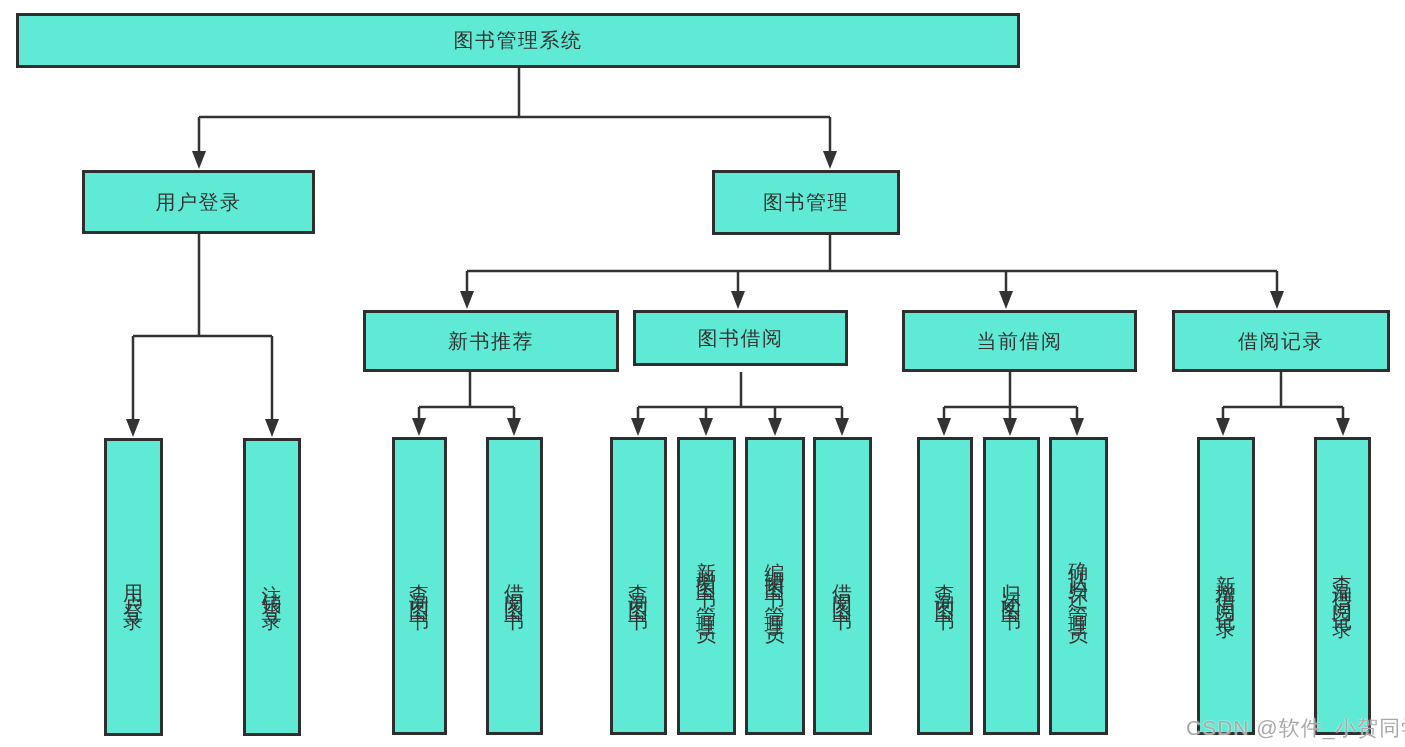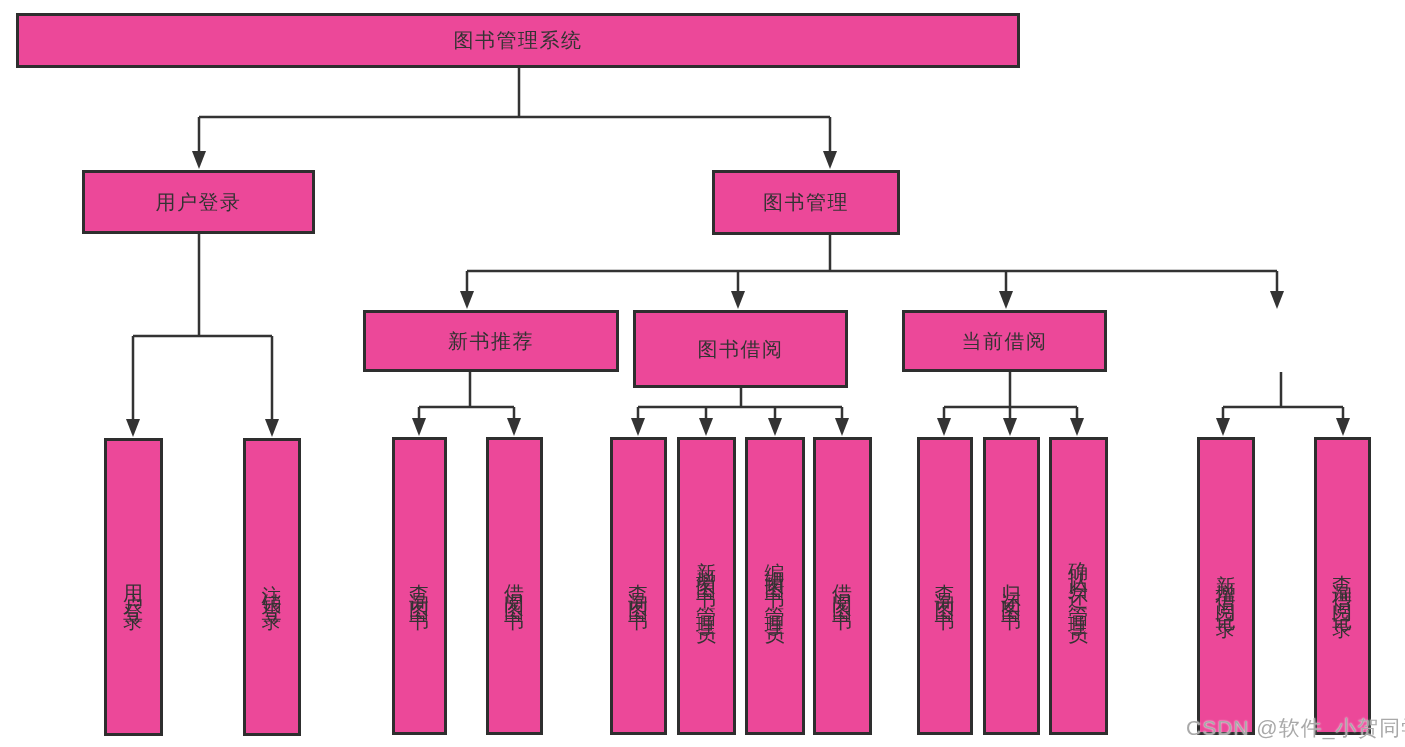--- a/index.html
+++ b/index.html
@@ -7,21 +7,21 @@
     position:relative;
     width:1405px;height:747px;
     background:#ffffff;
     overflow:hidden;
     font-family:"Liberation Sans", sans-serif;
   }
   .wires{position:absolute;left:0;top:0;width:1405px;height:747px;}
   .node{
     position:absolute;
     box-sizing:border-box;
-    background:#ec4899;
+    background:#5eead4;
     border:3px solid #2e2e2e;
     display:flex;
     align-items:center;
     justify-content:center;
     z-index:2;
   }
   .node .lbl{
     font-size:20px;
     color:#333333;
     letter-spacing:1.5px;
@@ -97,25 +97,28 @@
   <div class="node" style="left:82px;top:170px;width:233px;height:64px">
     <span class="lbl">用户登录</span>
   </div>
   <div class="node" style="left:712px;top:170px;width:188px;height:65px">
     <span class="lbl">图书管理</span>
   </div>
 
   <div class="node" style="left:363px;top:310px;width:256px;height:62px">
     <span class="lbl">新书推荐</span>
   </div>
-  <div class="node" style="left:633px;top:310px;width:215px;height:78px">
+  <div class="node" style="left:633px;top:310px;width:215px;height:56px">
     <span class="lbl">图书借阅</span>
   </div>
-  <div class="node" style="left:902px;top:310px;width:205px;height:62px">
+  <div class="node" style="left:902px;top:310px;width:235px;height:62px">
     <span class="lbl">当前借阅</span>
+  </div>
+  <div class="node" style="left:1172px;top:310px;width:218px;height:62px">
+    <span class="lbl">借阅记录</span>
   </div>
 
   <div class="node vnode" style="left:104px;top:438px;width:59px;height:298px">
     <span class="lbl">用户登录</span>
   </div>
   <div class="node vnode" style="left:243px;top:438px;width:58px;height:298px">
     <span class="lbl">注销登录</span>
   </div>
 
   <div class="node vnode" style="left:392px;top:437px;width:55px;height:298px">

